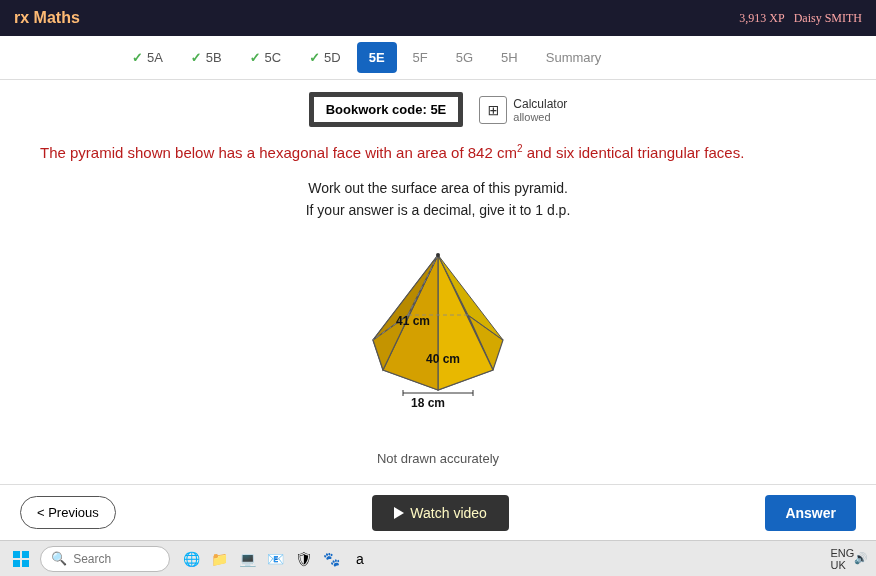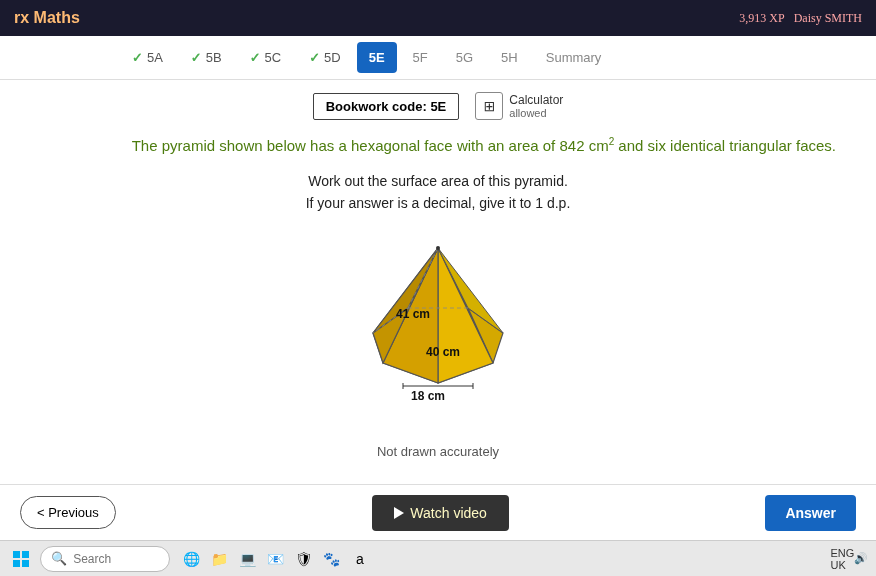--- a/index.html
+++ b/index.html
@@ -81,21 +81,21 @@
 
     .content-header {
       display: flex;
       align-items: center;
       justify-content: center;
       padding: 12px 0 8px 0;
       gap: 16px;
     }
 
     .bookwork-code {
-      border: 1px solid #404040;
+      border: 5px solid #404040;
       padding: 5px 12px;
       font-size: 13px;
       font-weight: bold;
       border-radius: 2px;
     }
 
     .calculator-box {
       display: flex;
       align-items: center;
       gap: 6px;
@@ -107,25 +107,24 @@
       height: 28px;
       border: 1.5px solid #888;
       border-radius: 3px;
       display: flex;
       align-items: center;
       justify-content: center;
       font-size: 14px;
     }
 
     .question-text {
-      padding: 6px 40px 4px 60px;
+      padding: 6px 40px 4px 40px;
       font-size: 15px;
-      color: #4d7c0f;
+      color: #b91c1c;
       line-height: 1.5;
-      text-align: right;
     }
     .question-text sup {
       font-size: 10px;
     }
 
     .work-instruction {
       text-align: center;
       font-size: 14px;
       color: #222;
       padding: 8px 0 4px 0;

